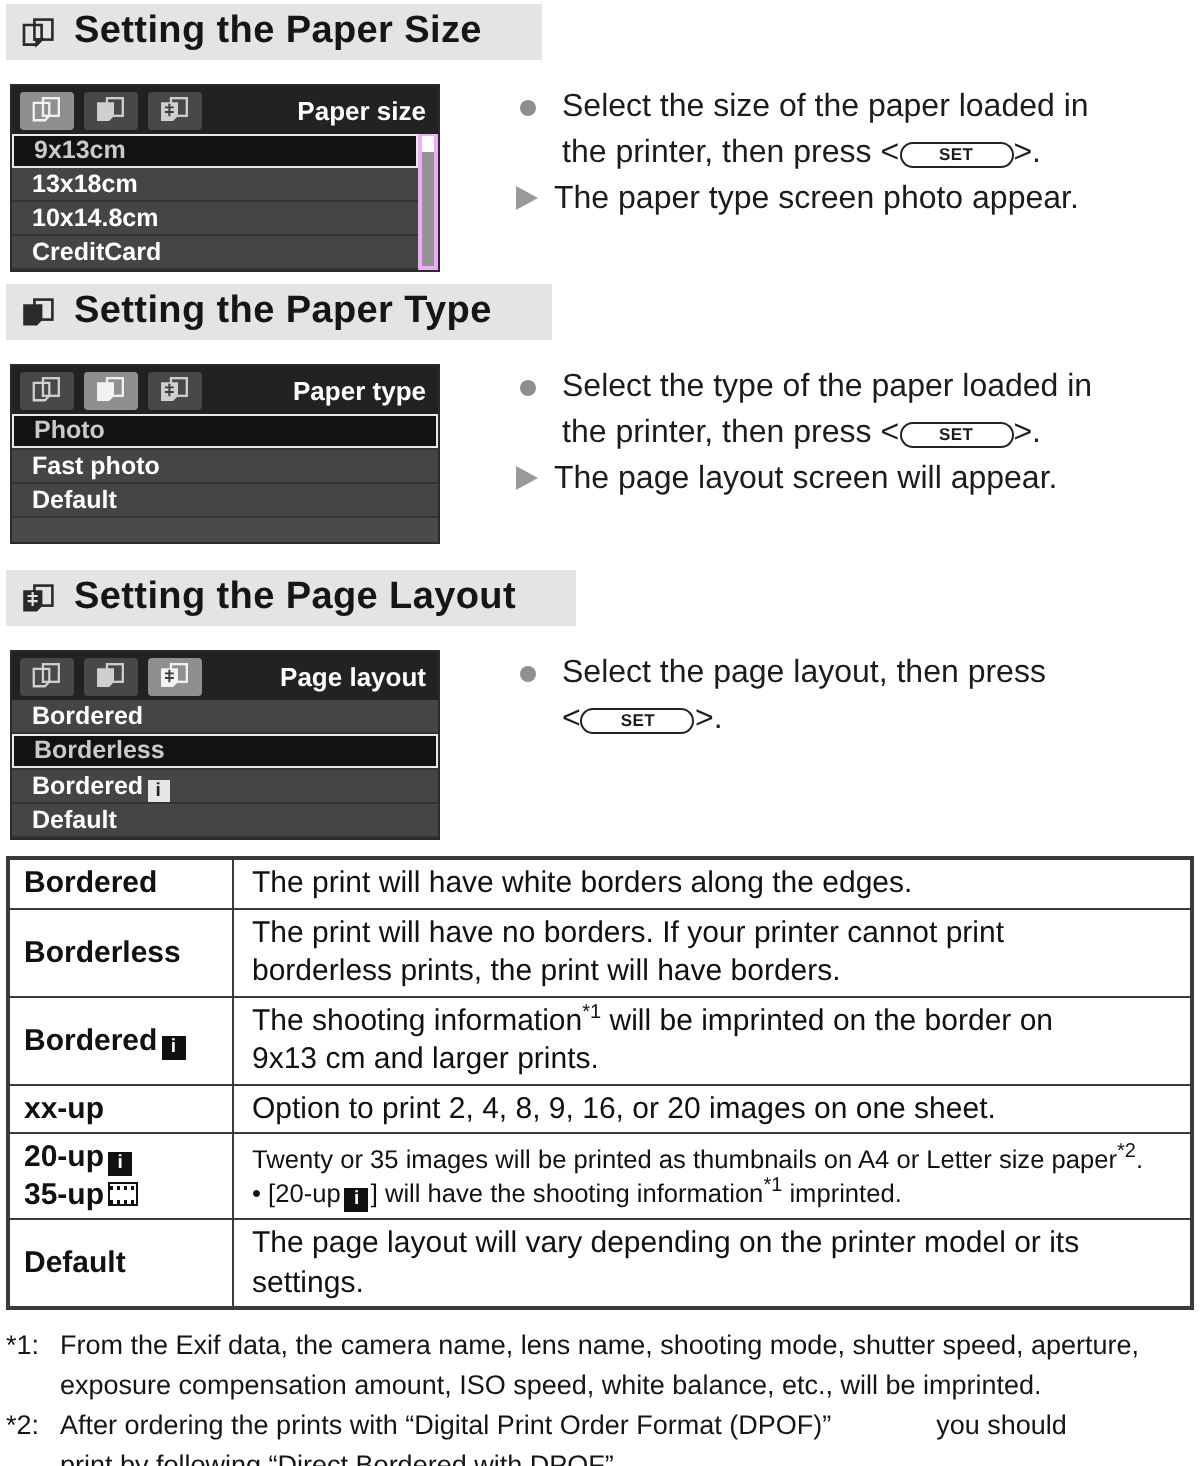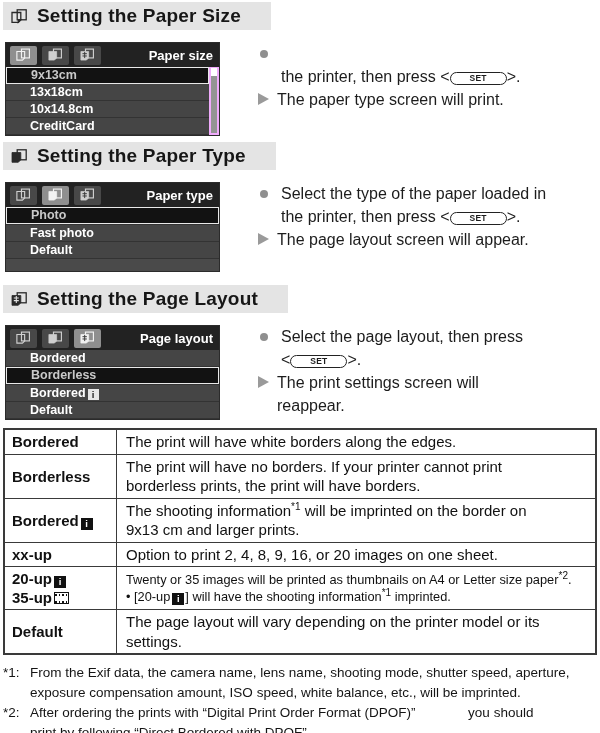--- a/index.html
+++ b/index.html
@@ -42,21 +42,21 @@
     color:#cfcfcf;
   }
   .tab.active{background:#8f8f8f;color:#f2f2f2;}
   .tab .grid-ln{stroke:#3a3a3a;}
   .lcd-title{margin-left:auto;color:#fff;font-size:13px;font-weight:bold;}
   .lcd-list{position:relative;}
   .lcd-list.with-scroll{padding-right:10px;}
   .lcd-row{
     height:16px;background:#454545;border-bottom:1px solid #333;
     color:#fff;font-size:12.5px;font-weight:bold;line-height:16px;
-    padding-left:24px;white-space:nowrap;overflow:hidden;
+    padding-left:10px;white-space:nowrap;overflow:hidden;
   }
   .row-wrap{display:flex;border-bottom:1px solid #333;flex-direction:column;}
   .row-wrap .lcd-row{flex:1;border-bottom:none;}
   .lcd-row.selected{
     background:#121212;border:1px solid #e9e9e9;height:15px;line-height:15px;
     color:#c9c9c9;
   }
   .scroll-chip{width:12px;background:#b3b3b3;flex:0 0 auto;}
   .lcd-bottom-pad{height:12px;background:#4a4a4a;}
   .scroll-track{
@@ -170,25 +170,25 @@
           <div class="lcd-row">10x14.8cm</div>
           <div class="lcd-row">CreditCard</div>
           <div class="scroll-track">
               <div class="scroll-thumb"></div>
             </div>
         </div>
       </div>
       <div class="right-col">
         <div class="r-line">
           <span class="bullet-dot"></span>
-          <span><br><span>the printer, then press &lt;</span><span class="set-badge">SET</span><span>&gt;.</span></span>
+          <span><span>Select the size of the paper loaded in</span><br><span>the printer, then press &lt;</span><span class="set-badge">SET</span><span>&gt;.</span></span>
         </div>
         <div class="r-line">
           <span class="bullet-tri"></span>
-          <span><span>The paper type screen will print.</span></span>
+          <span><span>The paper type screen photo appear.</span></span>
         </div>
       </div>
     </div>
   </div>
 
   <div class="sec-2">
     <div class="heading-bar">
       <svg class="icon-sheets" width="17" height="15" viewBox="0 0 17 15">
         <rect class="ln" x="6.2" y="0.8" width="9" height="10"></rect>
           <path class="fill" d="M1 3.5h8.8v7.3l-2.5 2.5H1z"></path>
@@ -283,24 +283,20 @@
           </div>
           <div class="lcd-row"><span>Bordered</span><span class="icon-info inv">i</span></div>
           <div class="lcd-row">Default</div>
         </div>
       </div>
       <div class="right-col">
         <div class="r-line">
           <span class="bullet-dot"></span>
           <span><span>Select the page layout, then press</span><br><span>&lt;</span><span class="set-badge">SET</span><span>&gt;.</span></span>
         </div>
-        <div class="r-line">
-          <span class="bullet-tri"></span>
-          <span><span>The print settings screen will</span><br><span>reappear.</span></span>
-        </div>
       </div>
     </div>
   </div>
 
   <div class="spec-table">
     <div class="t-row">
       <div class="t-term">
           <span><span>Bordered</span></span>
         </div>
       <div class="t-desc">

